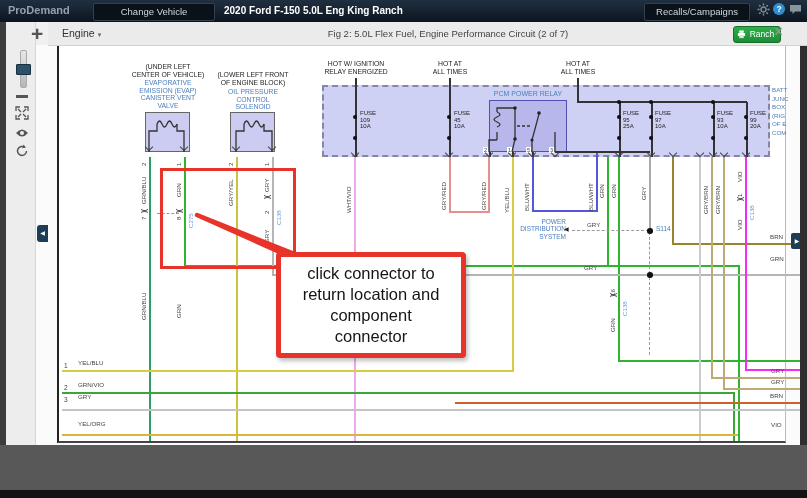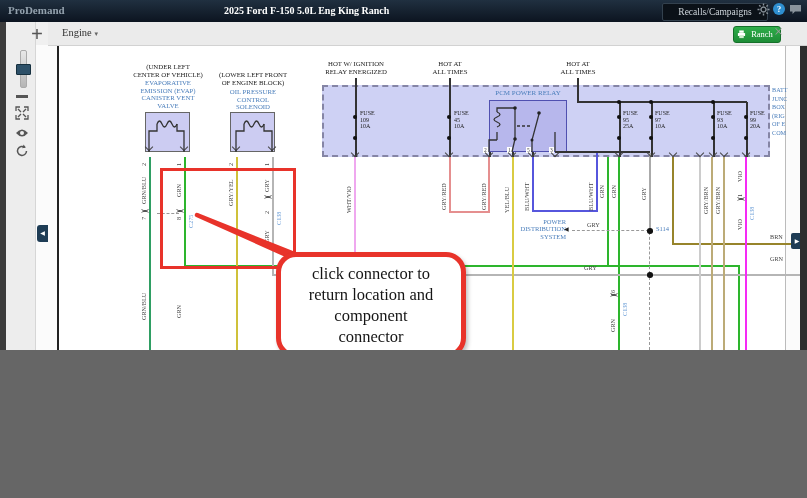--- a/index.html
+++ b/index.html
@@ -1,27 +1,27 @@
 <!DOCTYPE html>
 <html><head>
 <meta charset="utf-8">
 <style>
   html,body{margin:0;padding:0;background:#666;}
-  #app{position:relative;width:807px;height:350px;overflow:hidden;background:#f0f0f0;
-       font-family:Liberation Serif, serif; -webkit-font-smoothing:antialiased;}
+  #app{position:relative;width:807px;height:498px;overflow:hidden;background:#f0f0f0;
+       font-family:Liberation Sans, sans-serif; -webkit-font-smoothing:antialiased;}
   
   #topbar{position:absolute;left:0;top:0;width:807px;height:22px;
           background:linear-gradient(#203040,#0c1420);z-index:20;}
   .brand{position:absolute;left:8px;top:4px;font-size:11px;font-weight:bold;color:#93a1ad;}
   .tbbtn{position:absolute;top:2.5px;height:16px;line-height:16px;background:#0b1118;
          border:1px solid #33414e;border-radius:2px;color:#cfd6dc;font-size:9.5px;
          text-align:center;cursor:pointer;}
   #chgveh{left:93px;width:120px;}
   #vehtxt{position:absolute;left:224px;top:5px;font-size:10px;font-weight:bold;color:#fff;}
-  #recalls{left:662px;width:104px;}
+  #recalls{left:644px;width:104px;}
   .tbicon{position:absolute;top:3px;width:13px;height:13px;color:#8a949c;}
   #helpic{left:773px;top:3px;width:12px;height:12px;border-radius:50%;background:#2e8fd0;
           color:#fff;font-size:8.5px;font-weight:bold;text-align:center;line-height:12px;position:absolute;}
   
   #bar2{position:absolute;left:48px;top:22px;width:759px;height:23px;background:#ebebeb;
         border-bottom:1px solid #d2d2d2;z-index:15;}
   #history{position:absolute;left:14px;top:5px;font-size:10.5px;color:#333;cursor:pointer;}
   #figtitle{position:absolute;left:230px;top:6px;width:340px;text-align:center;font-size:9.5px;color:#444;}
   #printbtn{position:absolute;left:685px;top:4px;width:36px;height:15px;background:linear-gradient(#2fae4a,#1d8c36);
             border:1px solid #15702a;border-radius:3px;color:#fff;font-size:8.5px;line-height:15px;
@@ -52,52 +52,54 @@
   .box{position:absolute;box-sizing:border-box;}
   #dashbox{left:322px;top:85px;width:448px;height:72px;background:rgba(202,205,243,0.92);border:2px dashed #8585a5;}
   #relaybox{left:489px;top:100px;width:78px;height:52px;background:#b7b7ec;border:1.5px solid #5050b0;}
   #compA{left:145px;top:112px;width:45px;height:40px;background:#ccccf2;border:1.5px solid #666;}
   #compB{left:230px;top:112px;width:45px;height:40px;background:#ccccf2;border:1.5px solid #666;}
   #symsvg{position:absolute;left:0;top:0;z-index:4;pointer-events:none;}
   
   #redrect{position:absolute;left:160px;top:168px;width:130px;height:95px;border:3px solid #e8332a;z-index:6;}
   #tailsvg{position:absolute;left:0;top:0;z-index:7;pointer-events:none;}
   #callout{position:absolute;left:276px;top:252px;width:168px;background:#fff;border:5px solid #e8332a;
-           border-radius:20px;padding:6px 6px;z-index:8;text-align:center;font-size:16.5px;
+           border-radius:4px;padding:6px 6px;z-index:8;text-align:center;font-size:16.5px;
            line-height:21px;color:#151515;white-space:pre-line;box-shadow:2px 3px 4px rgba(0,0,0,0.25);}
   
   .navtab{position:absolute;background:#1e3c55;color:#fff;text-align:center;cursor:pointer;z-index:10;}
   #navL{left:37px;top:225px;width:11px;height:17px;line-height:17px;font-size:6px;border-radius:3px 0 0 3px;}
   #navR{left:791px;top:233px;width:12px;height:16px;line-height:16px;font-size:6px;border-radius:2px;}
 </style>
 </head>
 <body>
 
 <div id="app">
 
   <div id="topbar">
     <span class="brand">ProDemand</span>
-    <span id="vehtxt">2025 Ford F-150 5.0L Eng King Ranch</span>
+    <div class="tbbtn" id="chgveh">Change Vehicle</div>
+    <span id="vehtxt">2020 Ford F-150 5.0L Eng King Ranch</span>
     <div class="tbbtn" id="recalls">Recalls/Campaigns</div>
     <div id="helpic">?</div>
     <svg class="tbicon" style="left:789px" viewBox="0 0 13 13">
         <path d="M1,2 h11 v6.5 h-6 l-2.5,2.5 v-2.5 h-2.5 z" fill="#8a949c"></path>
       </svg>
 
     <svg class="tbicon" style="left:757px" viewBox="0 0 13 13">
         <path d="M6.5,4 a2.5,2.5 0 1 0 0.01,0 M6.5,0.5 v2 M6.5,10.5 v2 M0.5,6.5 h2 M10.5,6.5 h2 M2.2,2.2 l1.4,1.4 M9.4,9.4 l1.4,1.4 M10.8,2.2 l-1.4,1.4 M3.6,9.4 l-1.4,1.4" stroke="#8a949c" stroke-width="1.4" fill="none"></path>
       </svg>
 
   </div>
 
   <div id="bar2">
     <span id="history">
       <span>Engine</span>
       <span style="font-size:7px;color:#666;">▾</span>
     </span>
+    <span id="figtitle">Fig 2: 5.0L Flex Fuel, Engine Performance Circuit (2 of 7)</span>
     <div id="printbtn">
       <svg width="9" height="9" viewBox="0 0 10 10">
           <rect x="2.5" y="0.5" width="5" height="2.6" fill="#fff"></rect>
           <rect x="1" y="3.2" width="8" height="3.6" rx="0.6" fill="#fff"></rect>
           <rect x="2.5" y="5.6" width="5" height="3.4" fill="#cfeccf"></rect>
         </svg>
       <span>Ranch</span>
     </div>
     <span id="closex">×</span>
   </div>

